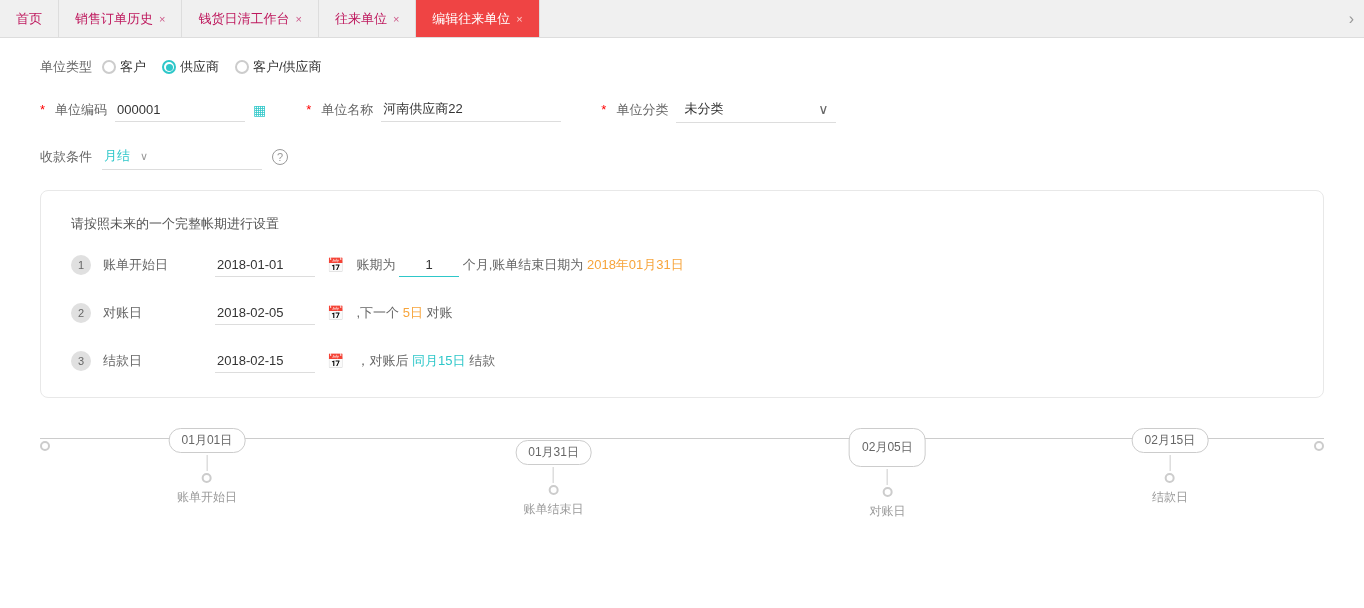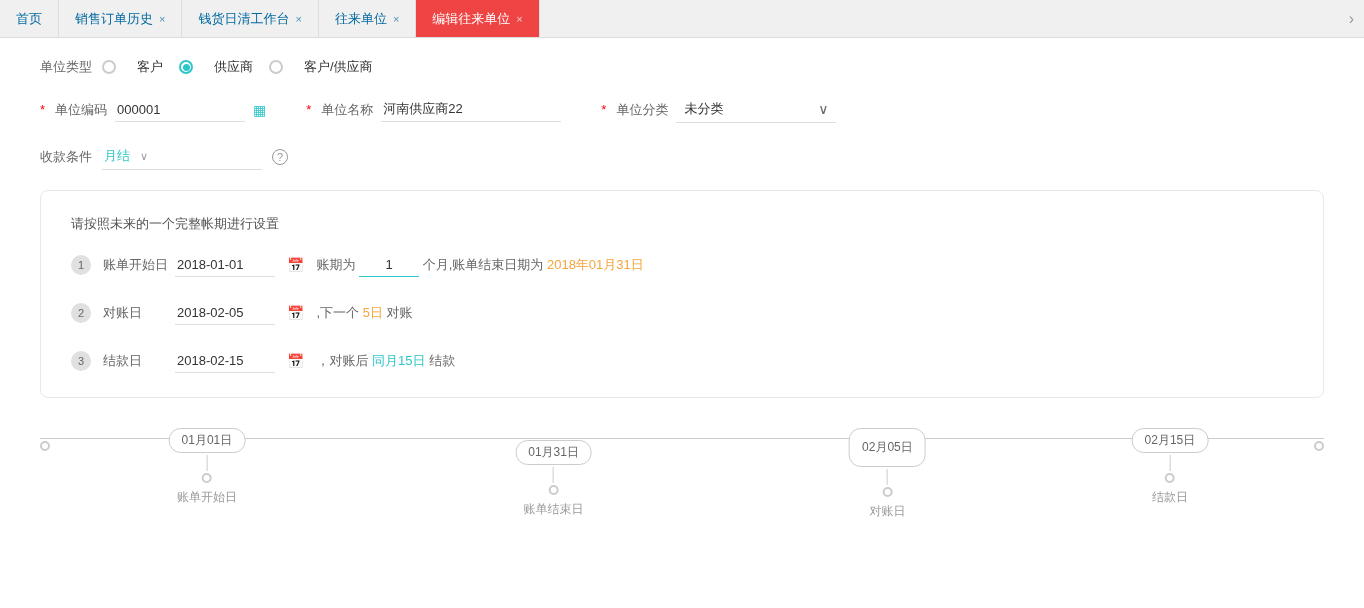--- a/index.html
+++ b/index.html
@@ -13,21 +13,21 @@
       border-bottom: 1px solid #ddd;
       height: 38px;
     }
     .tab {
       display: flex;
       align-items: center;
       padding: 0 16px;
       cursor: pointer;
       gap: 6px;
       font-size: 13px;
-      color: #0369a1;
+      color: #be185d;
       border-right: 1px solid #ddd;
       white-space: nowrap;
     }
     .tab.active {
       background: #ef4444;
       color: #fff;
     }
     .tab .close-x {
       font-size: 11px;
       opacity: 0.7;
@@ -67,21 +67,21 @@
 
     
     .radio-group {
       display: flex;
       align-items: center;
       gap: 16px;
     }
     .radio-item {
       display: flex;
       align-items: center;
-      gap: 21px;
+      gap: 4px;
       cursor: pointer;
     }
     .radio-circle {
       width: 14px;
       height: 14px;
       border-radius: 50%;
       border: 2px solid #ccc;
       display: flex;
       align-items: center;
       justify-content: center;
@@ -187,20 +187,21 @@
     }
     .period-date-input {
       border: none;
       border-bottom: 1px solid #ddd;
       outline: none;
       padding: 4px 2px;
       font-size: 13px;
       color: #333;
       width: 100px;
       background: transparent;
+      margin-left: 40px;
     }
 
     .period-desc {
       color: #666;
       font-size: 13px;
     }
     .highlight-orange { color: #f7a43a; }
     .highlight-teal { color: #2ec7c9; }
 
     .period-months-input {

